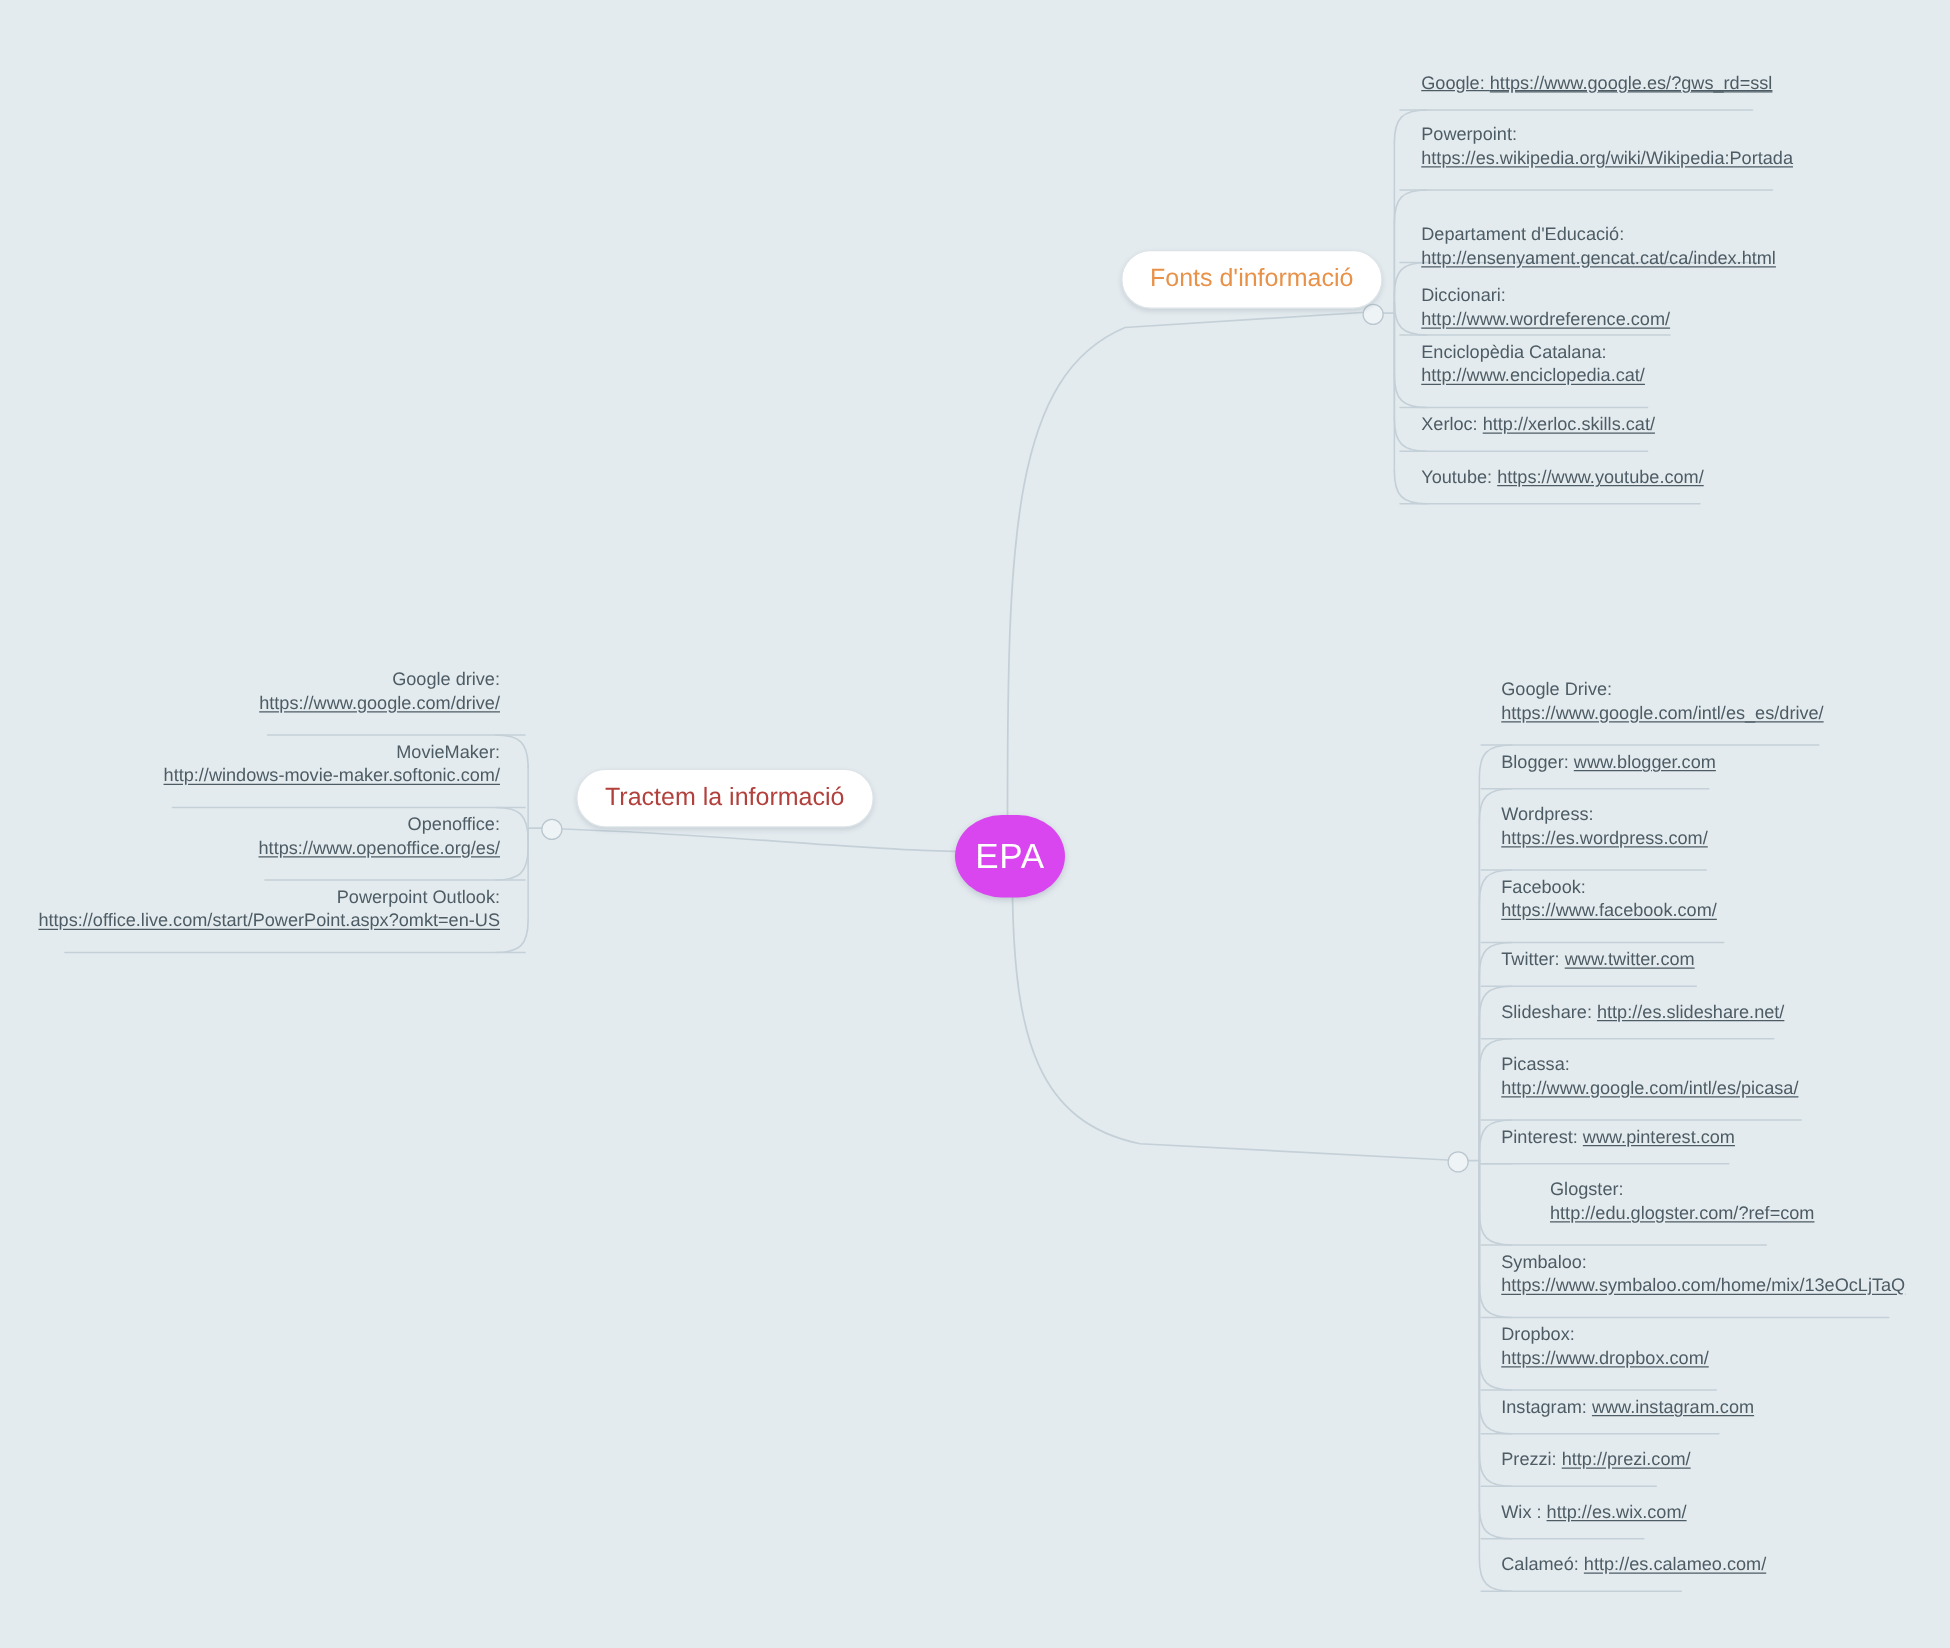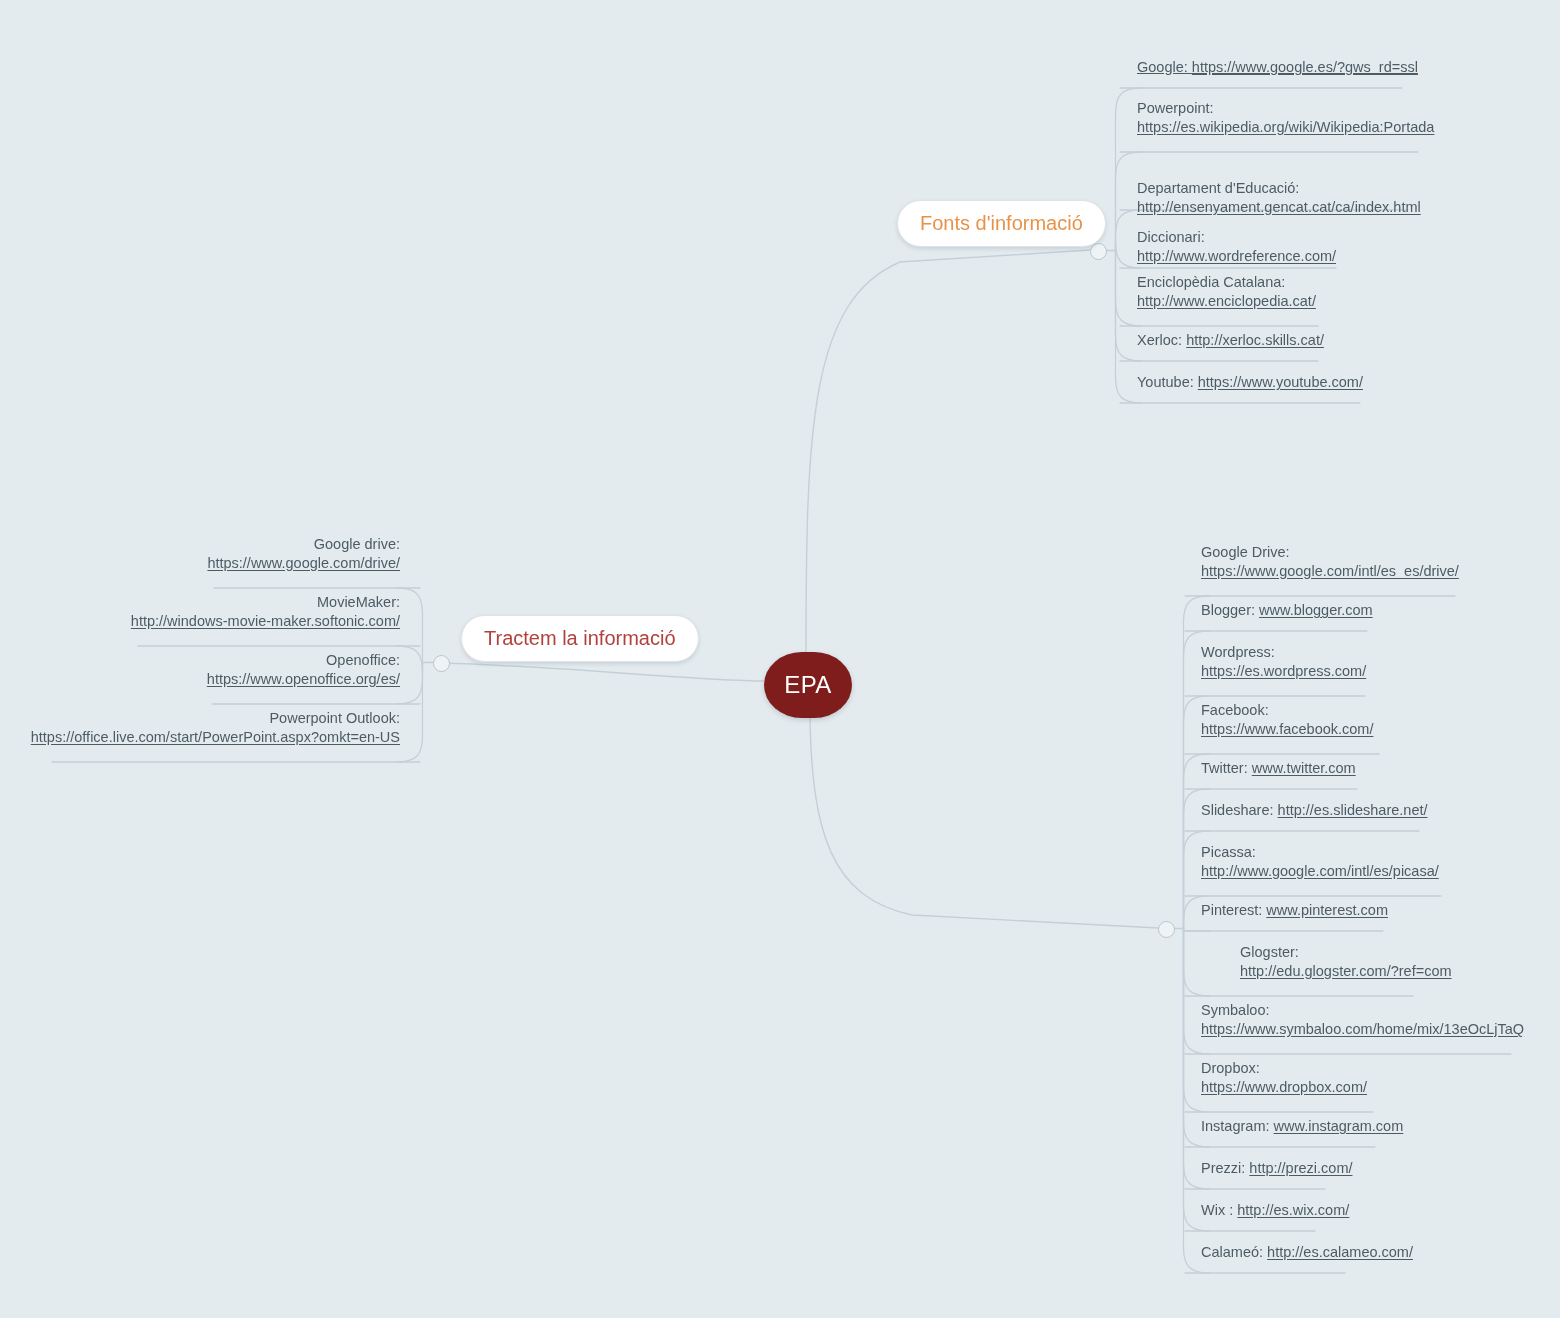--- a/index.html
+++ b/index.html
@@ -24,27 +24,27 @@
     left: 0;
     top: 0;
     width: 1560px;
     height: 1318px;
     pointer-events: none;
   }
 
   
   .central-node {
     position: absolute;
-    background: #7f1d1d;
+    background: #d946ef;
     color: #ffffff;
     border-radius: 48px / 42px;
     display: flex;
     align-items: center;
     justify-content: center;
-    font-size: 24px;
+    font-size: 28px;
     letter-spacing: 0.5px;
     box-shadow: 0 2px 5px rgba(90,110,125,0.28);
     z-index: 40;
   }
 
   
   .pill {
     position: absolute;
     background: #ffffff;
     border: 1px solid #dde4e8;

